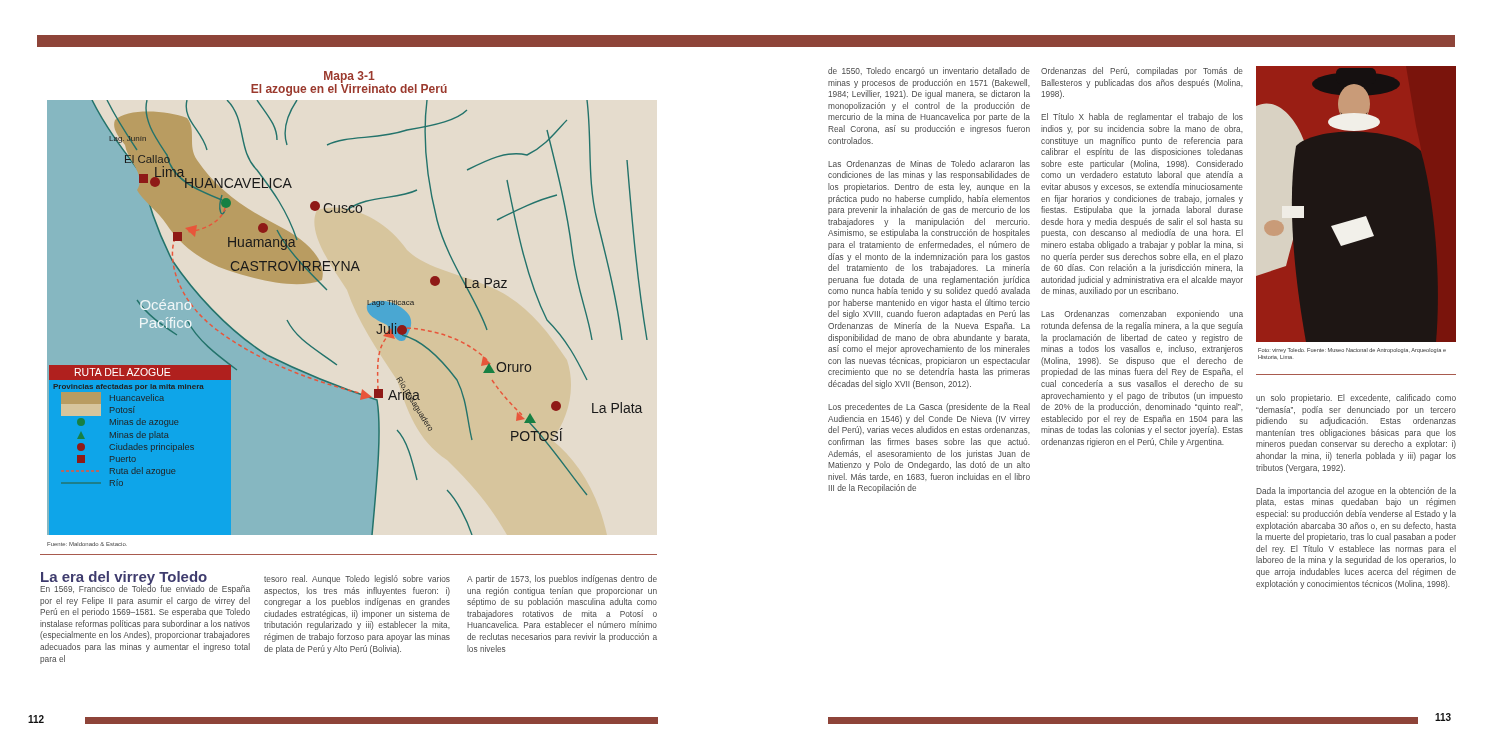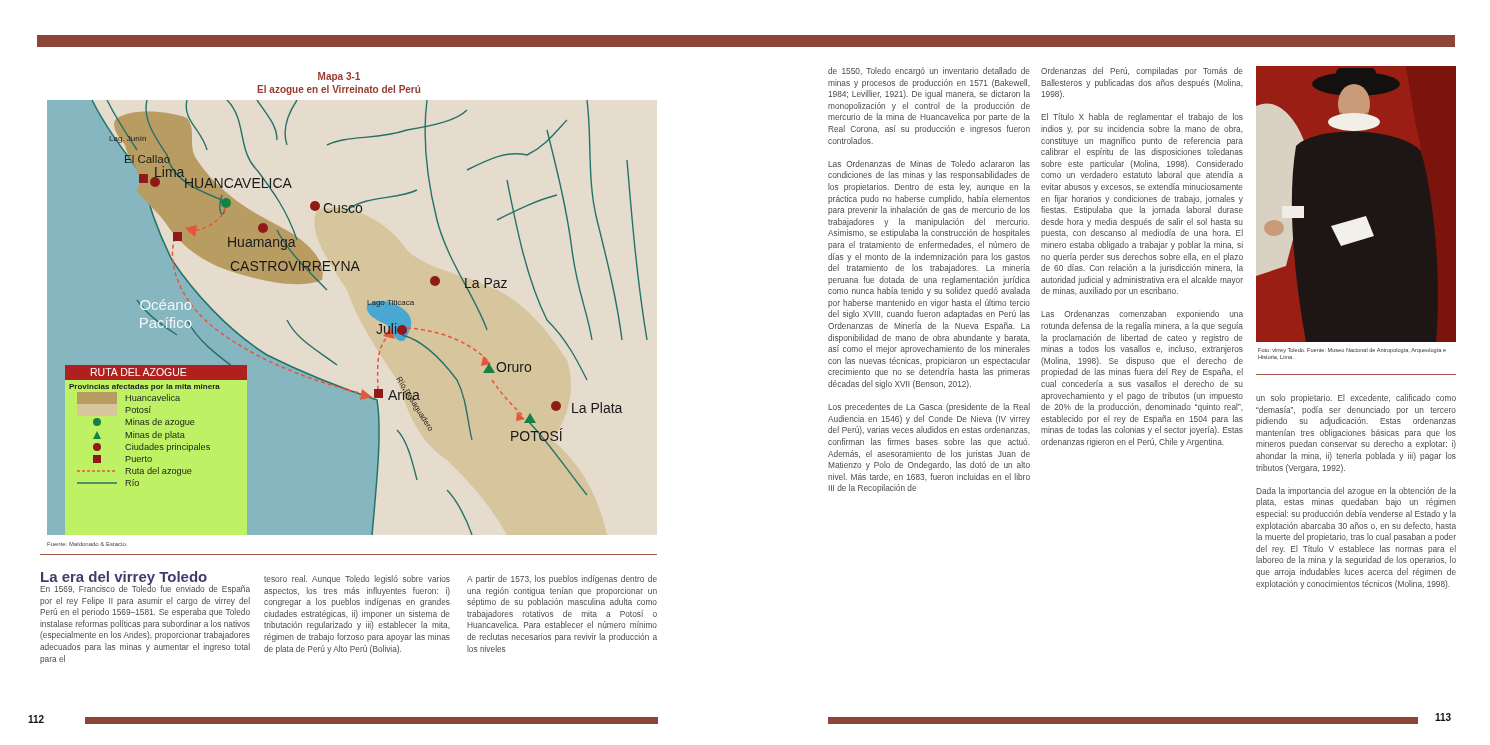--- a/index.html
+++ b/index.html
@@ -2,27 +2,27 @@
 <html><head>
 <meta charset="utf-8">
 <style>
   html, body { margin:0; padding:0; background:#fff; }
   body { width:1490px; height:745px; position:relative; overflow:hidden; font-family:"Liberation Sans", sans-serif; color:#3a3a3a; }
   .bar { position:absolute; background:#8e4439; }
   .pg { position:absolute; font-weight:bold; font-size:10px; color:#111; }
   .col { position:absolute; font-size:8.3px; line-height:11.6px; text-align:justify; color:#4a4a4a; }
   .col p { margin:0 0 11.6px 0; }
   .col p:last-child { margin-bottom:0; }
-  .map-title { position:absolute; left:30px; top:70px; width:618px; text-align:center; color:#9b3a2e; font-weight:bold; font-size:10px; line-height:13px; }
+  .map-title { position:absolute; left:40px; top:70px; width:618px; text-align:center; color:#9b3a2e; font-weight:bold; font-size:12px; line-height:13px; }
   .map { position:absolute; left:47px; top:100px; width:610px; height:435px; background:#e5dccd; overflow:hidden; }
   .map svg { position:absolute; left:0; top:0; }
   .lbl { position:absolute; color:#1a1a1a; font-size:14px; white-space:nowrap; }
   .lbl.sm { font-size:8px; }
   .ocean-lbl { position:absolute; color:#f0f6f7; font-size:15px; line-height:18px; text-align:right; }
-  .legend { position:absolute; left:18px; top:265px; width:182px; height:177px; background:#bef264; }
+  .legend { position:absolute; left:2px; top:265px; width:182px; height:177px; background:#0ea5e9; }
   .legend .hd { background:#b0201e; color:#fff; font-size:10.5px; padding:1px 0 1px 25px; height:13px; line-height:13px; }
   .legend .sub { font-size:8px; color:#222; padding:2px 0 1px 4px; font-weight:bold; }
   .legend .row { position:relative; height:12.2px; font-size:9.2px; color:#222; }
   .legend .row .sym { position:absolute; left:10px; top:0; width:42px; height:12px; }
   .legend .row span.t { position:absolute; left:60px; top:0; line-height:12px; }
   .fuente { position:absolute; left:47px; top:541px; font-size:6px; color:#444; }
   .rule { position:absolute; height:1px; background:#a85a4e; }
   h2.sec { position:absolute; left:40px; top:568px; margin:0; color:#3f3c6e; font-size:15px; font-weight:bold; }
   .photo { position:absolute; left:1256px; top:66px; width:200px; height:276px; background:#8a1c12; overflow:hidden; }
   .cap { position:absolute; left:1258px; top:347px; width:200px; font-size:5.6px; line-height:7px; color:#333; }
@@ -112,21 +112,21 @@
   <div class="lbl" style="left:137px;top:75px;">HUANCAVELICA</div>
   <div class="lbl" style="left:276px;top:100px;">Cusco</div>
   <div class="lbl" style="left:180px;top:134px;">Huamanga</div>
   <div class="lbl" style="left:183px;top:158px;">CASTROVIRREYNA</div>
   <div class="lbl sm" style="left:320px;top:198px;">Lago Titicaca</div>
   <div class="lbl" style="left:405px;top:175px;padding-left:12px;">La Paz</div>
   <div class="lbl" style="left:329px;top:221px;">Juli</div>
   <div class="lbl" style="left:449px;top:259px;">Oruro</div>
   <div class="lbl" style="left:341px;top:287px;">Arica</div>
   <div class="lbl sm" style="left:355px;top:275px;transform:rotate(58deg);transform-origin:left top;">Río Desaguadero</div>
-  <div class="lbl" style="left:524px;top:300px;">La Plata</div>
+  <div class="lbl" style="left:544px;top:300px;">La Plata</div>
   <div class="lbl" style="left:463px;top:328px;">POTOSÍ</div>
 
   <div class="ocean-lbl" style="left:65px;top:196px;width:80px;">
     <div>Océano</div>
     <div>Pacífico</div>
   </div>
 
   <div class="legend">
     <div class="hd">RUTA DEL AZOGUE</div>
     <div class="sub">Provincias afectadas por la mita minera</div>

